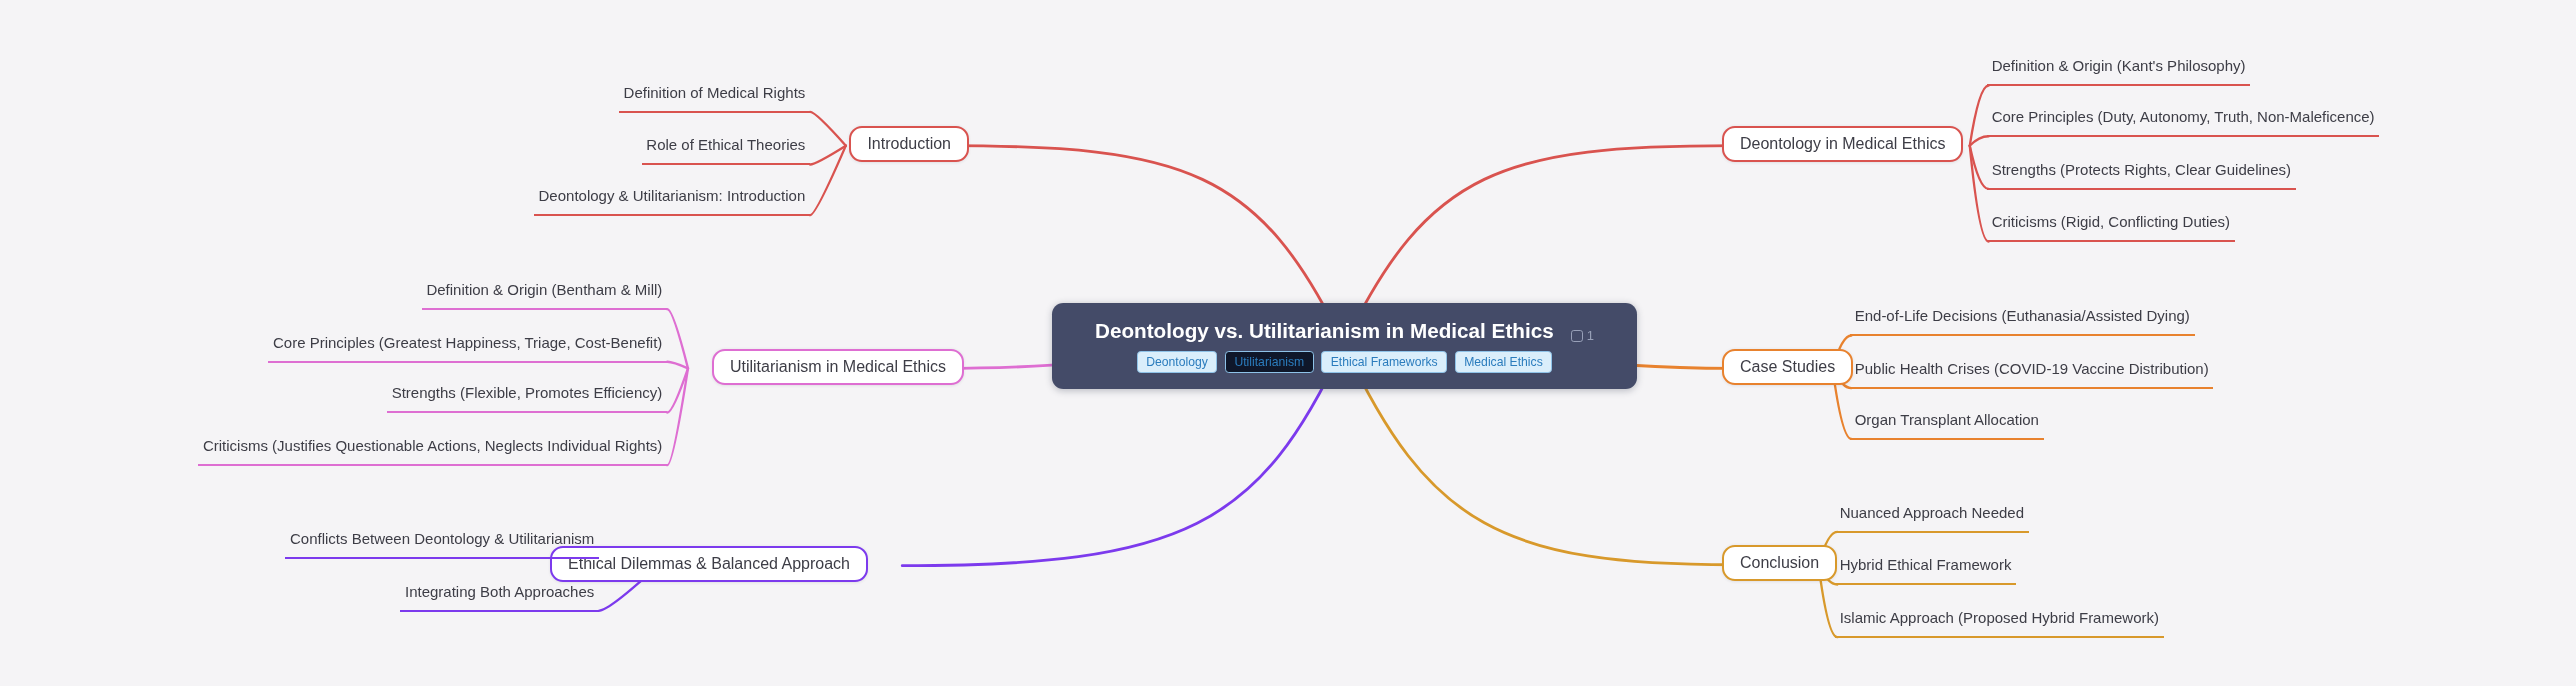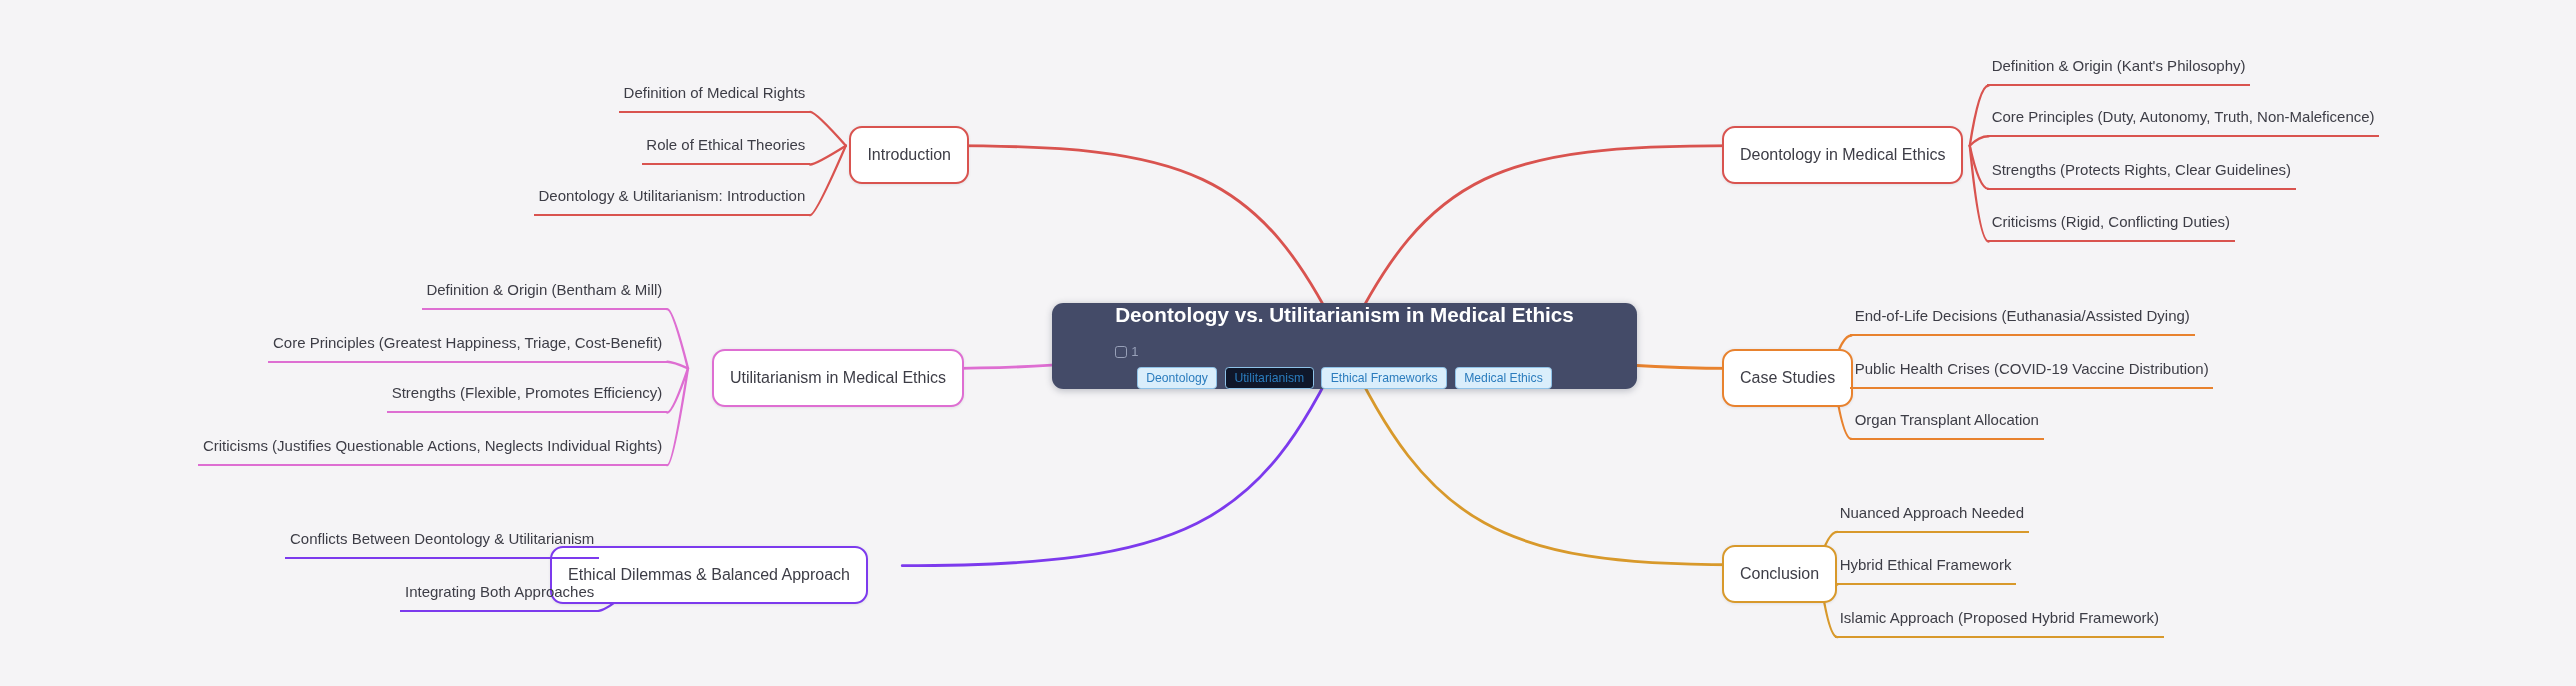--- a/index.html
+++ b/index.html
@@ -6,29 +6,29 @@
   .canvas{position:relative;width:2576px;height:686px;overflow:hidden;
           font-family:"Liberation Sans",sans-serif;}
   .links{position:absolute;left:0;top:0;z-index:1;}
   .links path{fill:none;stroke-linecap:round;}
   .links .main{stroke-width:3;}
   .links .sub{stroke-width:2.5;}
 
   .central{position:absolute;z-index:3;border-radius:11.3px;display:flex;flex-direction:column;
            align-items:center;justify-content:center;gap:7.5px;
            box-shadow:0 1.9px 7.5px rgba(40,45,70,.28);}
-  .central-title-row{display:flex;align-items:flex-start;gap:17px;flex-direction:column;}
+  .central-title-row{display:flex;align-items:flex-end;gap:17px;}
   .central-title{font-size:20.7px;font-weight:bold;white-space:nowrap;}
   .link-badge{display:inline-flex;align-items:center;gap:3.8px;color:#98a0b8;font-size:13px;cursor:pointer;}
   .link-badge-icon{width:10.3px;height:10.3px;border:1.9px solid #98a0b8;border-radius:2.8px;display:inline-block;}
   .tag-row{display:flex;gap:7.5px;}
   .tag{font-size:12.2px;line-height:12.2px;padding:3.8px 8.5px;border-radius:3.8px;border:0.9px solid;white-space:nowrap;}
 
   .node{position:absolute;z-index:2;background:#ffffff;border:2.3px solid;border-radius:13px;
-        padding:19px 16px;font-size:16px;line-height:16px;color:#3d3d46;white-space:nowrap;
+        padding:8px 16px;font-size:16px;line-height:16px;color:#3d3d46;white-space:nowrap;
         box-shadow:0 0.9px 2.8px rgba(60,60,80,.10);}
   .leaf{position:absolute;z-index:2;font-size:15px;line-height:20px;color:#3d3d46;
         white-space:nowrap;border-bottom:2.8px solid;padding:0 4.7px 7.5px 4.7px;}
   .leaf.left{text-align:right;}
 </style>
 </head>
 <body>
 
 <div class="canvas" style="background-color: rgb(245, 244, 246);">
 

